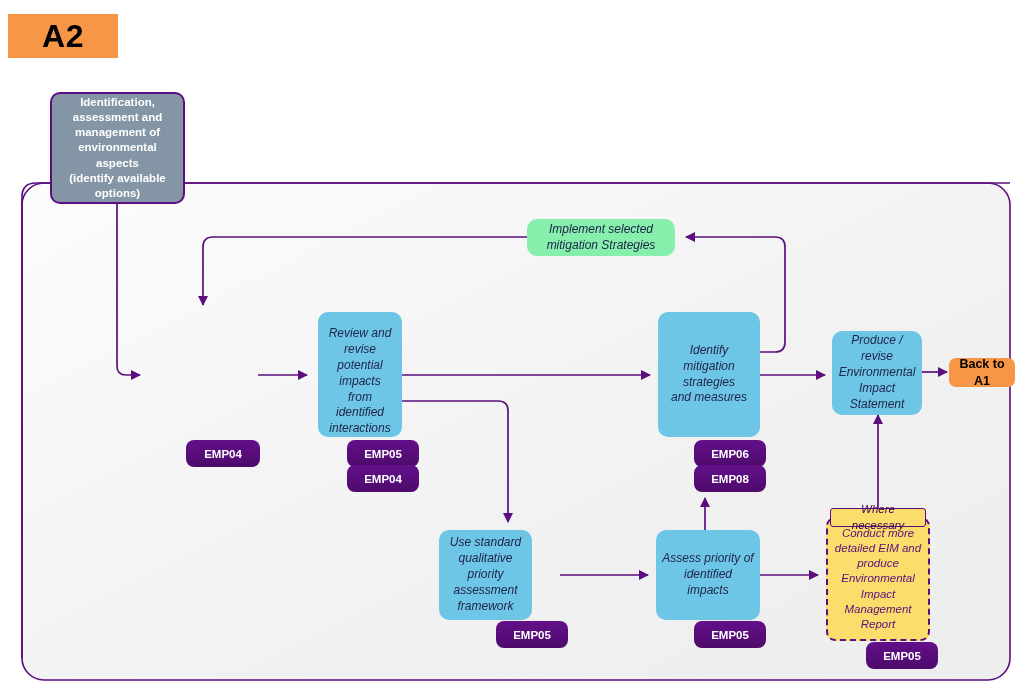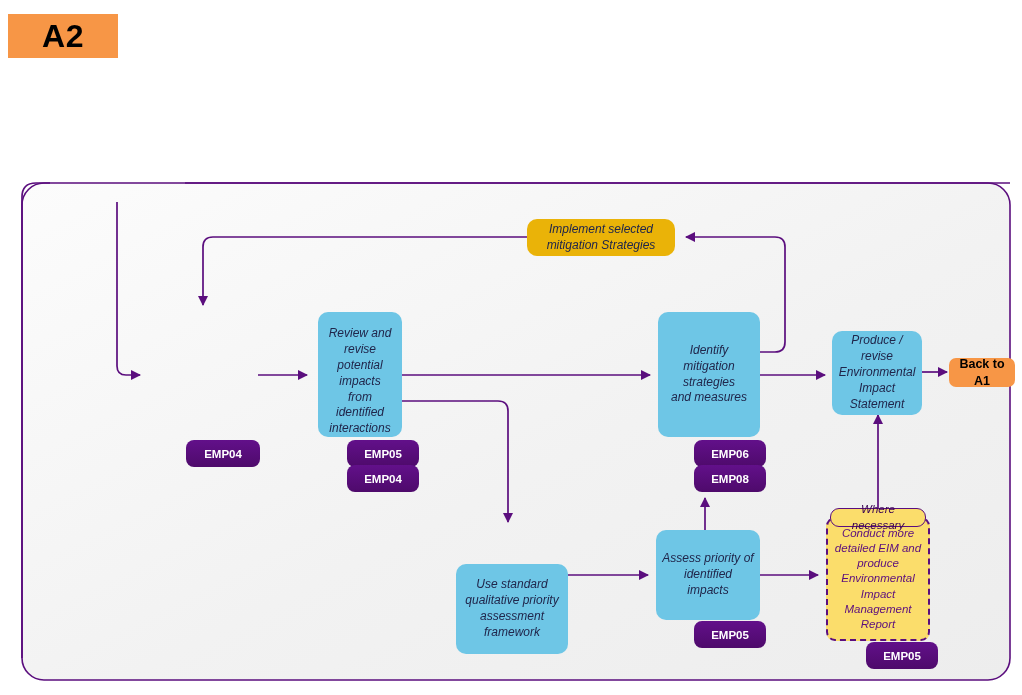--- a/index.html
+++ b/index.html
@@ -61,21 +61,21 @@
     font-weight: bold;
   }
   
   .node-blue {
     background: #6EC6E6;
     color: #20264B;
     font-size: 12px;
     font-style: italic;
   }
   .node-blue-small {
-    background: #eab308;
+    background: #86efac;
     color: #20264B;
     font-size: 12px;
     font-style: italic;
   }
   
   .node-orange {
     background: #F79646;
     color: #000000;
     font-size: 12.5px;
     font-weight: bold;
@@ -89,21 +89,21 @@
     font-size: 11.5px;
     font-style: italic;
     border-radius: 9px;
   }
   .node-yellow-header {
     background: #FBDD6B;
     border: 1.6px solid #5B0E7E;
     color: #3B0552;
     font-size: 11.5px;
     font-style: italic;
-    border-radius: 9px;
+    border-radius: 3px;
     z-index: 7;
   }
   
   .emp-badge {
     position: absolute;
     box-sizing: border-box;
     background: #5B0E7E;
     background-image: linear-gradient(180deg, #62108A 0%, #4E0A6B 100%);
     color: #ffffff;
     font-size: 11.5px;
@@ -163,20 +163,28 @@
 
       <path d="M 760 352 L 775 352 Q 785 352 785 342 L 785 247 Q 785 237 775 237 L 686 237" marker-end="url(#arrow)"></path>
 
       <path d="M 527 237 L 213 237 Q 203 237 203 247 L 203 305" marker-end="url(#arrow)"></path>
 
     </g>
   </svg>
 
   <div class="title-badge">A2</div>
 
+  <div class="node node-grey" style="left:50px; top:92px; width:135px; height:112px;">
+    <span class="node-text">Identification,
+assessment and
+management of
+environmental aspects
+(identify available
+options)</span>
+  </div>
 
   <div class="emp-badge" style="left:162px; top:440px; width:74px; height:27px;">
     <span>EMP04</span>
   </div>
 
   <div class="node node-blue" style="left:318px; top:312px; width:84px; height:125px;align-items:flex-end;">
     <span class="node-text">Review and
 revise
 potential impacts
 from identified
@@ -211,21 +219,21 @@
     <span class="node-text">Produce / revise
 Environmental
 Impact
 Statement</span>
   </div>
 
   <div class="node node-orange" style="left:949px; top:358px; width:66px; height:29px;">
     <span class="node-text">Back to A1</span>
   </div>
 
-  <div class="node node-blue" style="left:456px; top:530px; width:112px; height:90px;margin-top:34px;">
+  <div class="node node-blue" style="left:439px; top:530px; width:93px; height:90px;">
     <span class="node-text">Use standard
 qualitative priority
 assessment
 framework</span>
   </div>
   <div class="emp-badge" style="left:472px; top:621px; width:72px; height:27px;">
     <span>EMP05</span>
   </div>
 
   <div class="node node-blue" style="left:656px; top:530px; width:104px; height:90px;">

